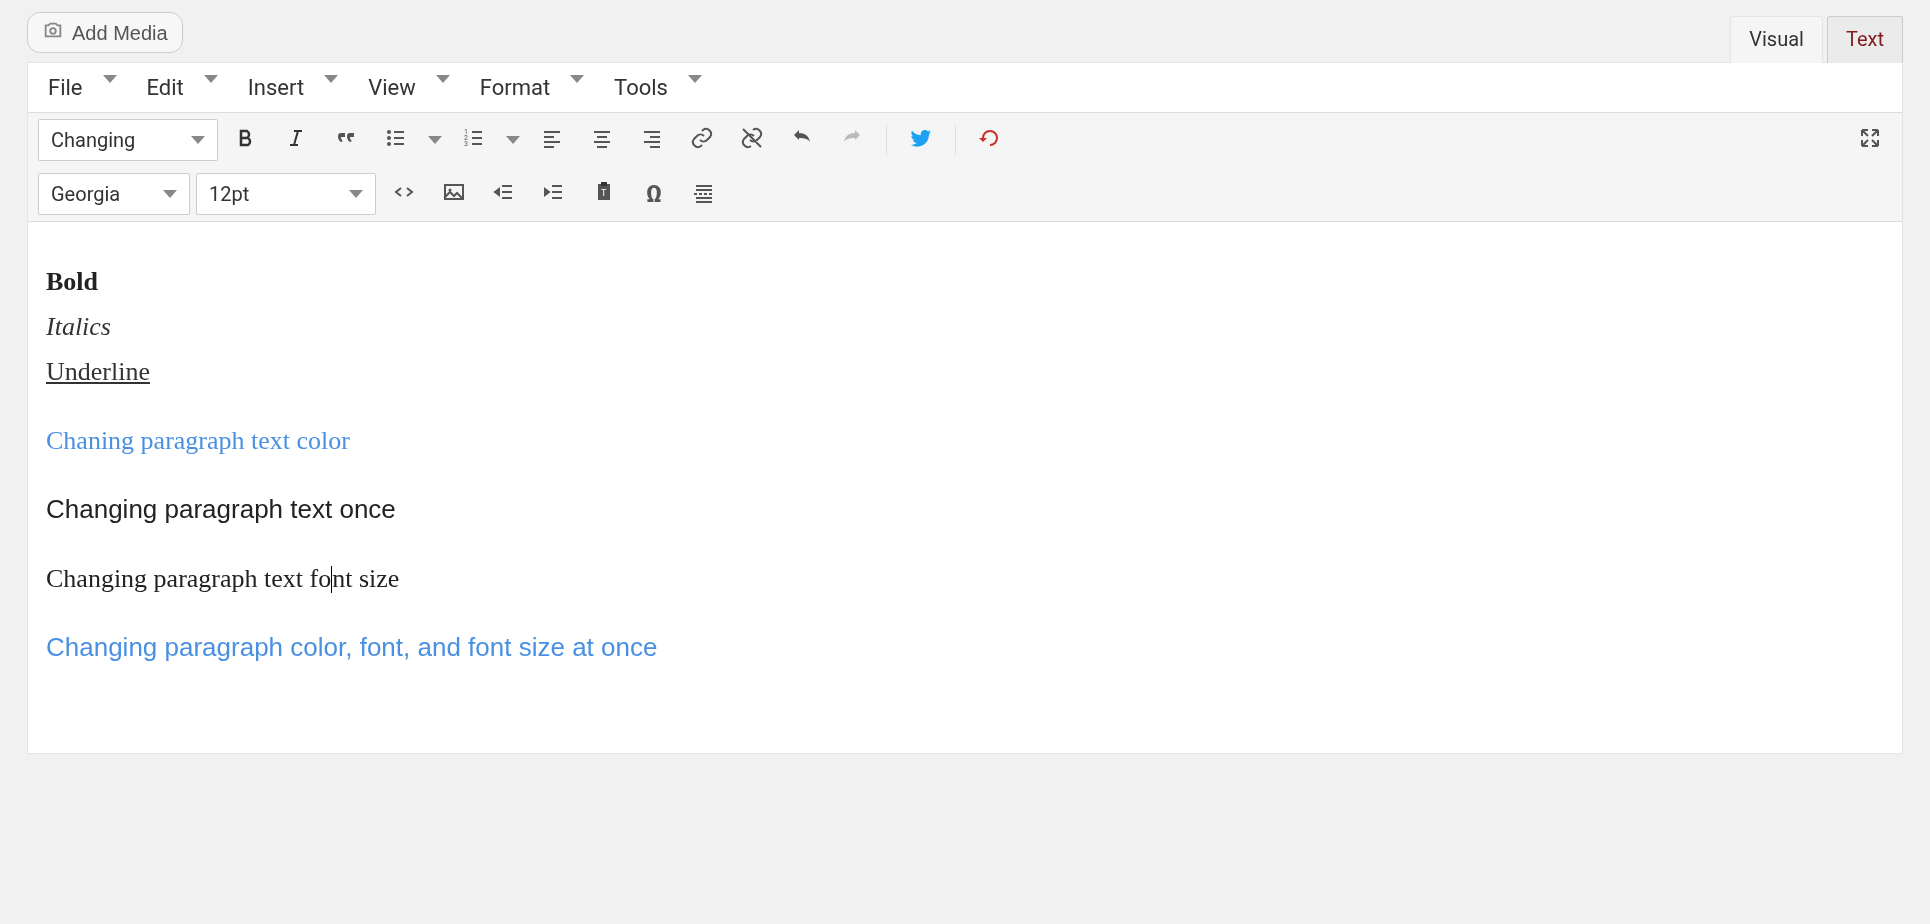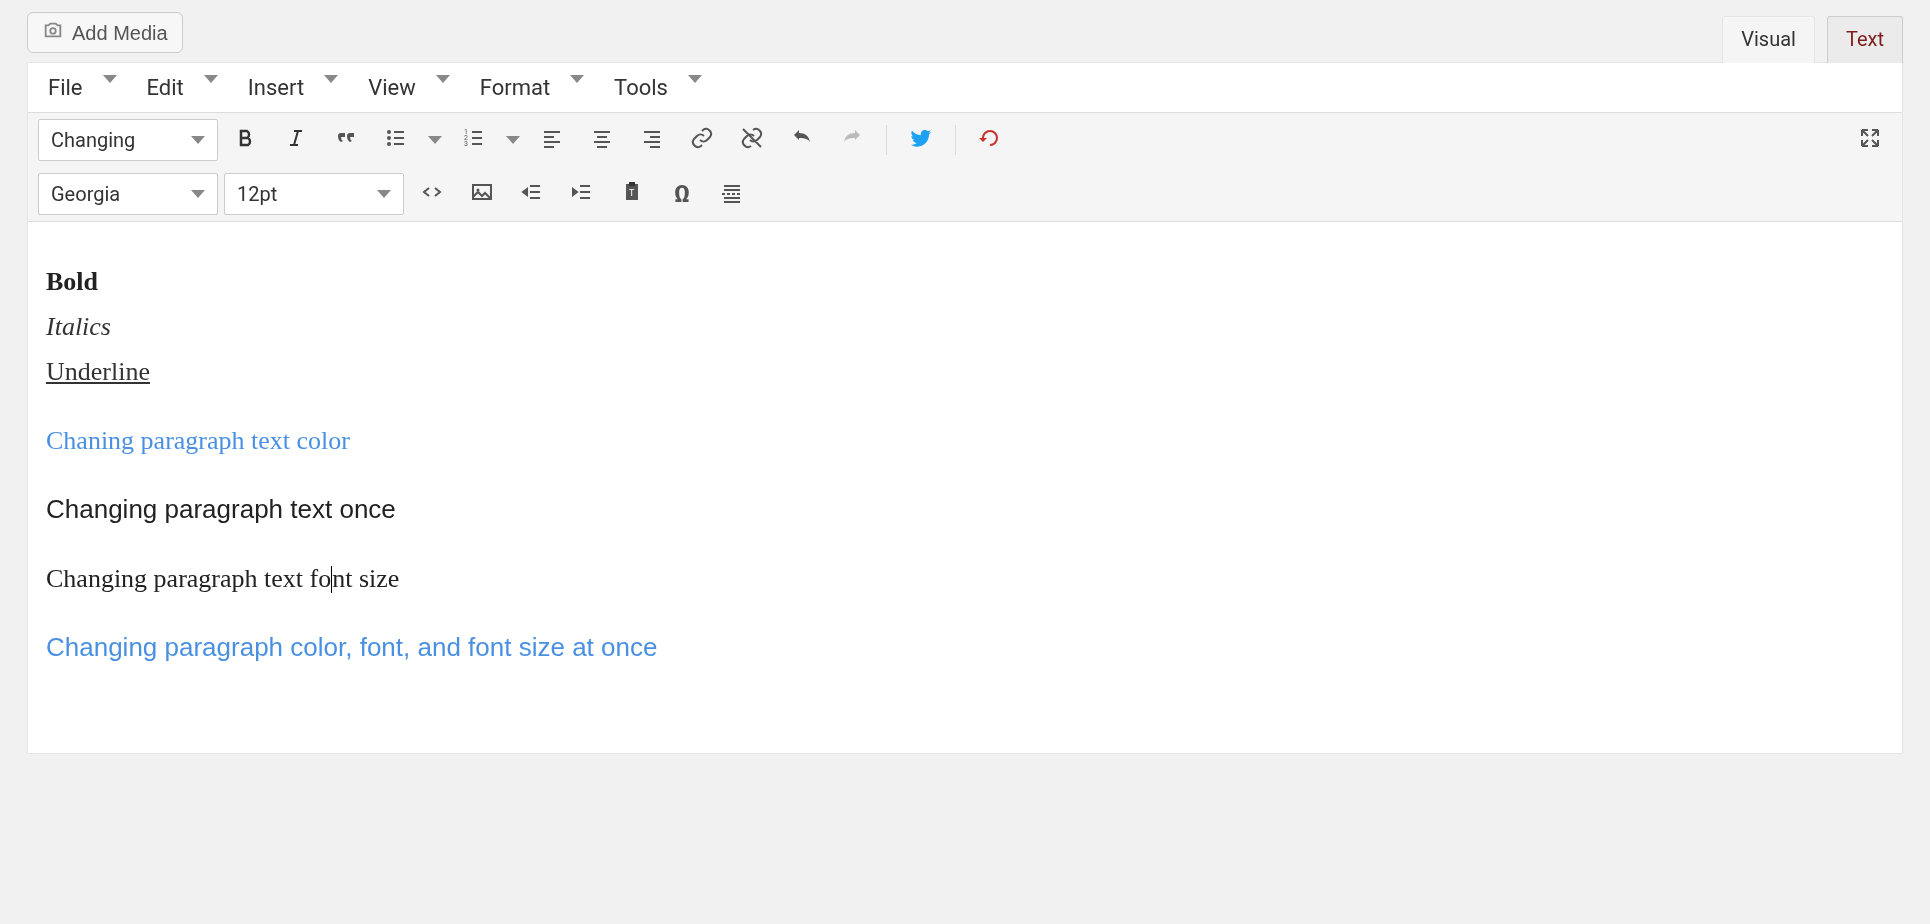--- a/index.html
+++ b/index.html
@@ -20,29 +20,29 @@
     justify-content: space-between;
     margin-bottom: 0;
   }
   .media-buttons { display:flex; gap:8px; }
   .btn {
     display:inline-flex;
     align-items:center;
     gap:8px;
     background:#f7f7f7;
     border:1px solid #ccc;
-    border-radius:6px;
+    border-radius:13px;
     padding:6px 14px;
     font-size:20px;
     color:#555;
     cursor:pointer;
     line-height:1.2;
   }
   .btn svg { width:22px; height:22px; fill:#888; }
-  .tabs { display:flex; gap:12px; align-items:flex-end; margin-top:4px;}
+  .tabs { display:flex; gap:4px; align-items:flex-end; margin-top:4px;}
   .tab {
     padding:10px 18px 12px 18px;
     font-size:20px;
     color:#7f1d1d;
     border:1px solid #ccc;
     border-bottom:none;
     background:#ebebeb;
     border-top-left-radius:3px;
     border-top-right-radius:3px;
     cursor:pointer;
@@ -282,21 +282,21 @@
               </svg></span>
           </div>
         <div class="tb-btn right-push">
             <span><svg viewBox="0 0 24 24">
                 <path d="M4 4h6M4 4v6M4 4l6 6M20 4h-6M20 4v6M20 4l-6 6M4 20h6M4 20v-6M4 20l6-6M20 20h-6M20 20v-6M20 20l-6-6" fill="none" stroke="#555" stroke-width="2"></path>
               </svg></span>
           </div>
       </div>
 
       <div class="toolbar-row">
-        <div class="select" style="width:180px">
+        <div class="select" style="width:152px">
           <span>Georgia</span>
           <span class="caret"></span>
         </div>
         <div class="select" style="width:180px">
           <span>12pt</span>
           <span class="caret"></span>
         </div>
         <div class="tb-btn">
             <span><svg viewBox="0 0 24 24">
                 <path d="M9 8l-5 4 5 4M15 8l5 4-5 4" fill="none" stroke="#555" stroke-width="2"></path>

